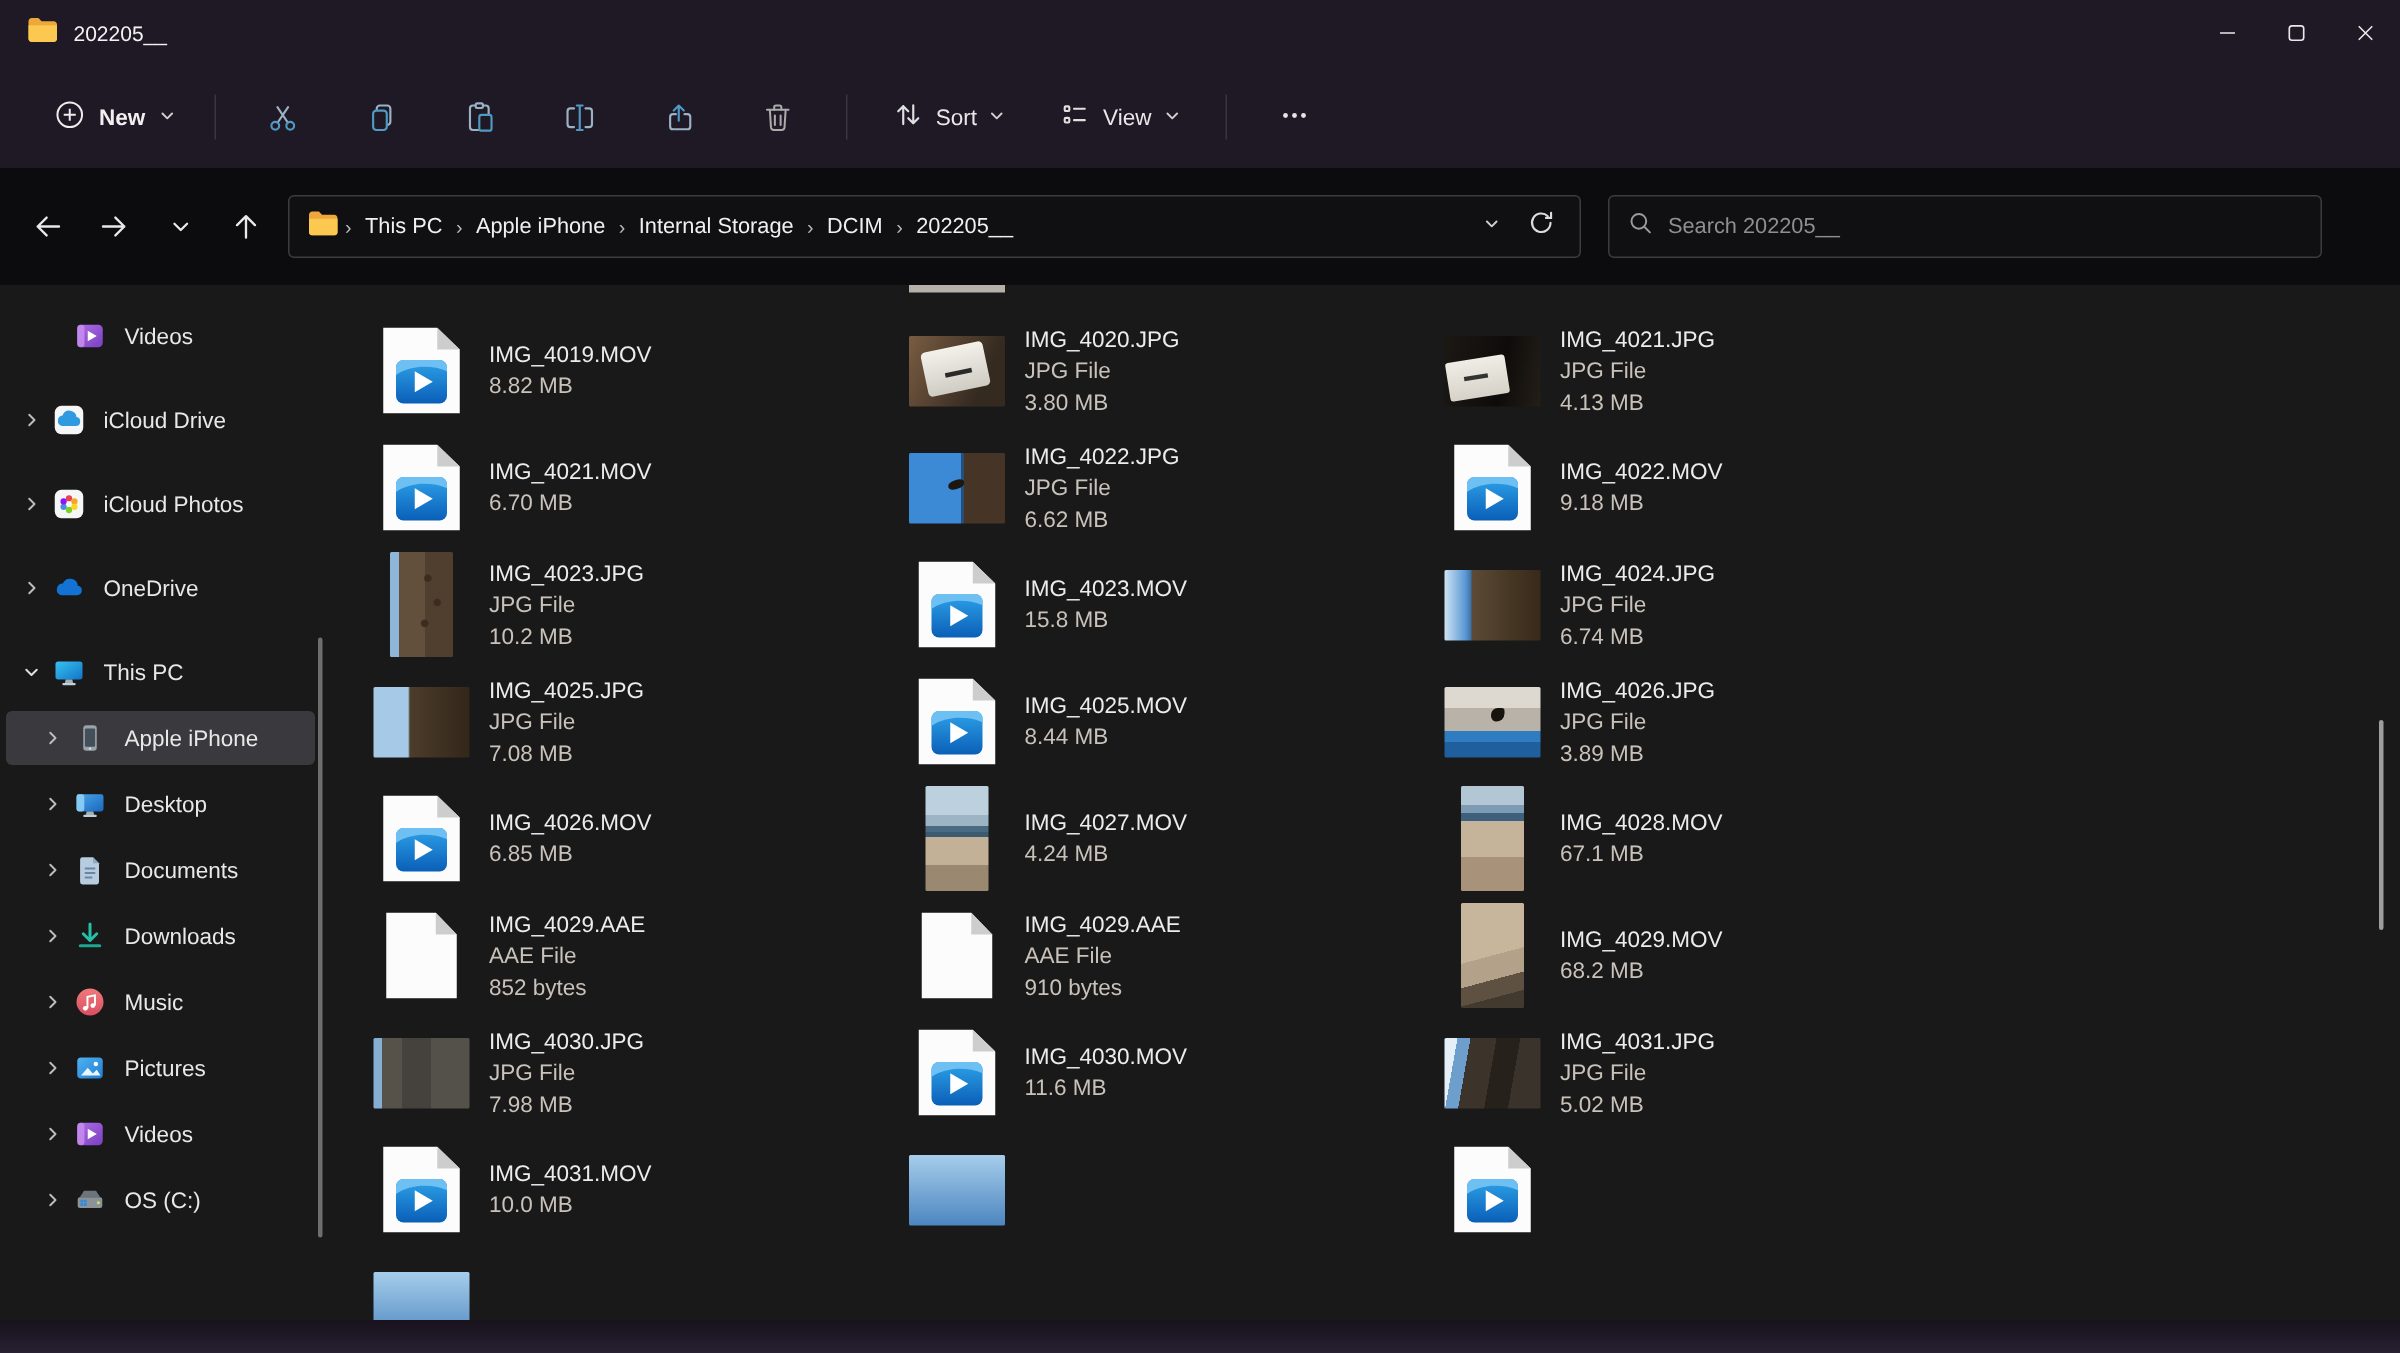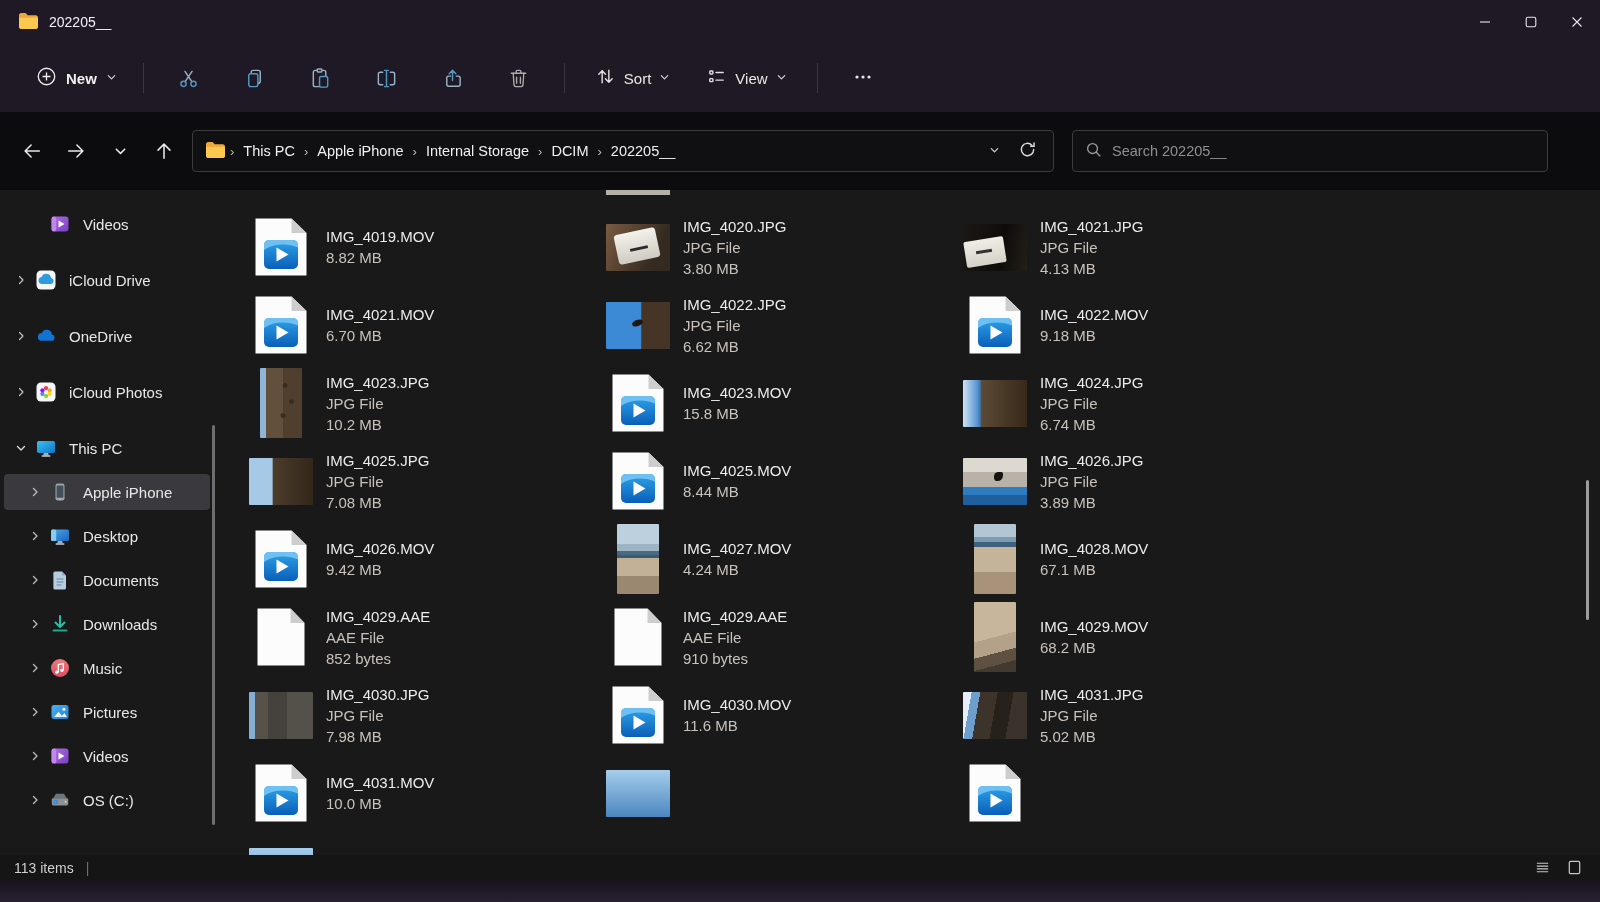--- a/index.html
+++ b/index.html
@@ -328,45 +328,45 @@
             <span class="silabel">iCloud Drive</span>
           </div>
           <div class="si ind0 gap">
             <span class="chev">
               <svg width="12" height="12" viewBox="0 0 12 12" fill="none" stroke="#bdbdbd" stroke-width="1.3" stroke-linecap="round" stroke-linejoin="round">
                 <path d="M4.5 2.5L8 6l-3.5 3.5"></path>
               </svg>
             </span>
             <span class="sicon">
               <svg width="22" height="22" viewBox="0 0 22 22">
-                <path d="M5.5 15.8h10.8a3.2 3.2 0 0 0 .6-6.35 5.2 5.2 0 0 0-10-1.4 4 4 0 0 0-1.4 7.75z" fill="#1273d4"></path>
-              </svg>
-            </span>
-            <span class="silabel">OneDrive</span>
-          </div>
-          <div class="si ind0 gap">
-            <span class="chev">
-              <svg width="12" height="12" viewBox="0 0 12 12" fill="none" stroke="#bdbdbd" stroke-width="1.3" stroke-linecap="round" stroke-linejoin="round">
-                <path d="M4.5 2.5L8 6l-3.5 3.5"></path>
-              </svg>
-            </span>
-            <span class="sicon">
-              <svg width="22" height="22" viewBox="0 0 22 22">
                 <rect x="1.5" y="1.5" width="19" height="19" rx="4.5" fill="#f4f6f8"></rect>
                 <circle cx="11" cy="7.2" r="2.1" fill="#e8434a"></circle>
                 <circle cx="14.6" cy="9.3" r="2.1" fill="#f5a623"></circle>
                 <circle cx="14.6" cy="12.9" r="2.1" fill="#f8d71c"></circle>
                 <circle cx="11" cy="15" r="2.1" fill="#7ed321"></circle>
                 <circle cx="7.4" cy="12.9" r="2.1" fill="#4a90d9"></circle>
                 <circle cx="7.4" cy="9.3" r="2.1" fill="#9013fe"></circle>
                 <circle cx="11" cy="11.1" r="1.7" fill="#f4f6f8"></circle>
               </svg>
             </span>
             <span class="silabel">iCloud Photos</span>
           </div>
+          <div class="si ind0 gap">
+            <span class="chev">
+              <svg width="12" height="12" viewBox="0 0 12 12" fill="none" stroke="#bdbdbd" stroke-width="1.3" stroke-linecap="round" stroke-linejoin="round">
+                <path d="M4.5 2.5L8 6l-3.5 3.5"></path>
+              </svg>
+            </span>
+            <span class="sicon">
+              <svg width="22" height="22" viewBox="0 0 22 22">
+                <path d="M5.5 15.8h10.8a3.2 3.2 0 0 0 .6-6.35 5.2 5.2 0 0 0-10-1.4 4 4 0 0 0-1.4 7.75z" fill="#1273d4"></path>
+              </svg>
+            </span>
+            <span class="silabel">OneDrive</span>
+          </div>
           <div class="si ind0">
             <span class="chev">
               <svg width="12" height="12" viewBox="0 0 12 12" fill="none" stroke="#e0e0e0" stroke-width="1.3" stroke-linecap="round" stroke-linejoin="round">
                 <path d="M2.5 4.5L6 8l3.5-3.5"></path>
               </svg>
             </span>
             <span class="sicon">
               <svg width="22" height="22" viewBox="0 0 22 22">
                 <defs>
                   <linearGradient id="pcg" x1="0" y1="0" x2="1" y2="1">
@@ -723,21 +723,21 @@
                     <stop offset="1" stop-color="#0a5fb8"></stop>
                   </linearGradient>
                 </defs>
                 <rect x="10" y="24" width="34" height="29" rx="5" fill="url(#mvg)"></rect>
                 <path d="M10 34c9-6.5 24-7 34-2.5V29a5 5 0 0 0-5-5H15a5 5 0 0 0-5 5z" fill="#6fc0f2"></path>
                 <path d="M22.5 31.5L34.5 38.5 22.5 45.5z" fill="#fff"></path>
               </svg>
             </span>
             <span class="meta">
               <div class="fname">IMG_4026.MOV</div>
-              <div class="fsize">9.42 MB</div>
+              <div class="fsize">6.85 MB</div>
             </span>
           </div>
           <div class="tile">
             <span class="icon-box">
               <span class="thumb t-beach1 p"></span>
             </span>
             <span class="meta">
               <div class="fname">IMG_4027.MOV</div>
               <div class="fsize">4.24 MB</div>
             </span>
@@ -873,35 +873,15 @@
           <div class="tile">
             <span class="icon-box">
               <span class="thumb t-sky-sliver"></span>
             </span>
           </div>
         </div>
       <div class="content-scroll"></div>
     </main>
   </div>
 
-  <footer class="statusbar">
-    <span class="status-count">113 items</span>
-    <span class="status-div">|</span>
-    <span class="status-toggles" id="status-toggles">
-        <button>
-          <span style="display: flex; align-items: center;">
-            <svg width="17" height="17" viewBox="0 0 18 18" fill="none" stroke="#c8c8c8" stroke-width="1.3">
-              <path d="M3 4.5h12M3 7.5h12M3 10.5h12M3 13.5h12"></path>
-            </svg>
-          </span>
-        </button>
-        <button>
-          <span style="display: flex; align-items: center;">
-            <svg width="17" height="17" viewBox="0 0 18 18" fill="none" stroke="#c8c8c8" stroke-width="1.3">
-              <rect x="3.5" y="2.5" width="11" height="13" rx="1.5"></rect>
-            </svg>
-          </span>
-        </button>
-      </span>
-  </footer>
 
   <div class="bottom-strip"></div>
 </div>
 
 </body></html>

